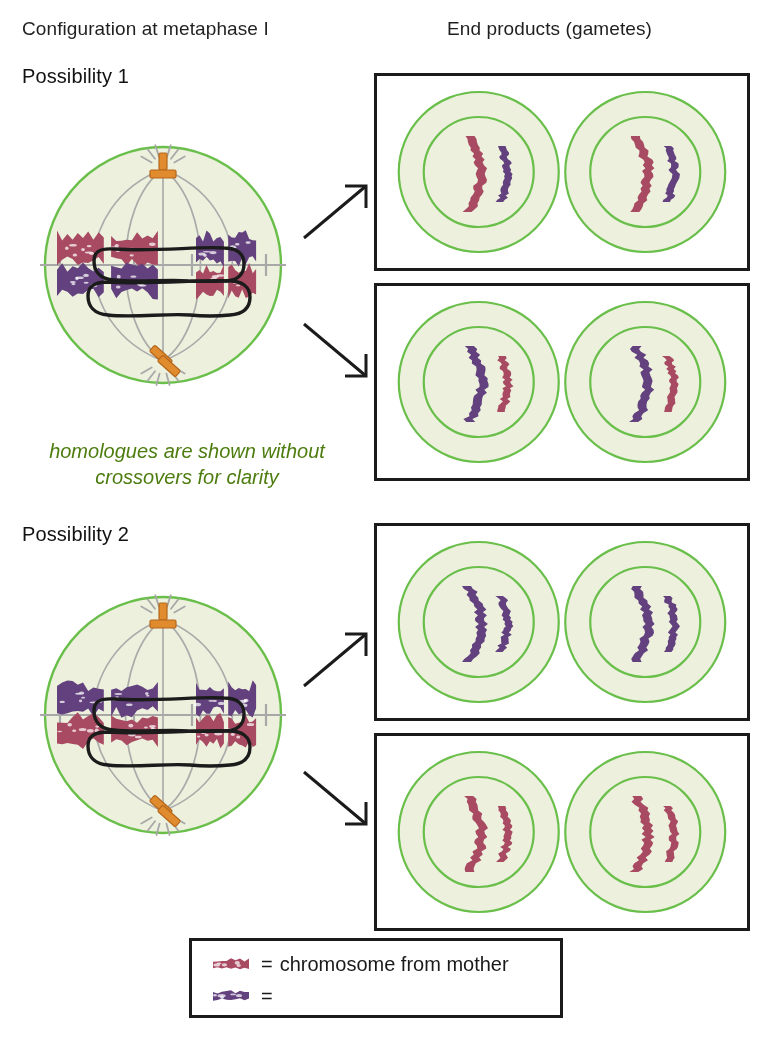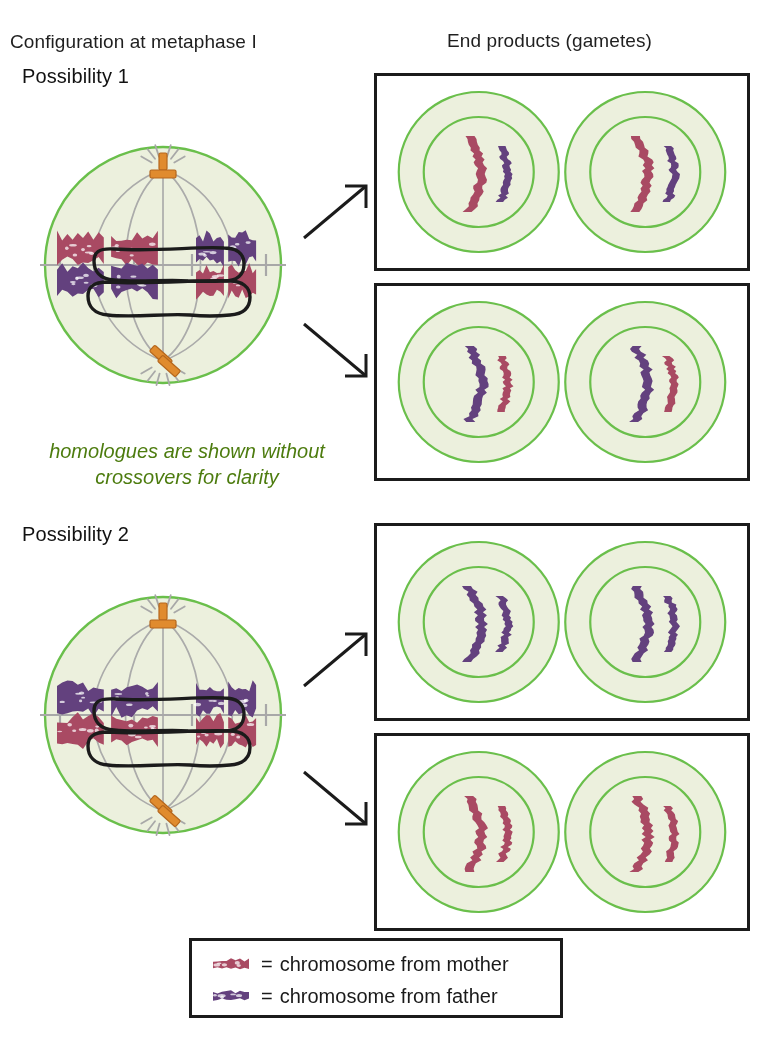--- a/index.html
+++ b/index.html
@@ -15,22 +15,22 @@
   .abs{position:absolute;}
 
   
   .col-head{
     font-size:19px;
     font-weight:400;
     color:#1f1f1f;
     white-space:nowrap;
     letter-spacing:.1px;
   }
-  #head-left{left:10px;top:18px;margin-top:13px;}
-  #head-right{left:447px;top:30px;}
+  #head-left{left:22px;top:18px;}
+  #head-right{left:447px;top:18px;}
 
   
   .poss-title{
     font-size:20px;
     font-weight:normal;
     color:#111;
     white-space:nowrap;
     letter-spacing:.1px;
   }
   #poss1-title{left:22px;top:65px;}
@@ -408,15 +408,14 @@
           <g>
             <path d="M3.0,6.9 L7.5,8.5 L12.0,6.8 L16.5,6.0 L21.0,5.3 L25.5,8.2 L30.0,5.8 L34.5,7.1 L39.0,7.1 L39.0,13.5 L34.5,15.3 L30.0,13.2 L25.5,14.3 L21.0,15.0 L16.5,14.7 L12.0,13.6 L7.5,14.9 L3.0,15.7 Z" fill="#63417e"></path>
             <ellipse cx="4.9" cy="10.2" rx="1.9" ry="1.3" fill="#ffffff" opacity="0.72"></ellipse>
             <ellipse cx="11.6" cy="10.7" rx="4.1" ry="1.7" fill="#ffffff" opacity="0.72"></ellipse>
             <ellipse cx="23.1" cy="9.4" rx="2.9" ry="0.9" fill="#ffffff" opacity="0.72"></ellipse>
             <ellipse cx="29.0" cy="10.4" rx="3.1" ry="1.5" fill="#ffffff" opacity="0.72"></ellipse>
             <ellipse cx="12.1" cy="12.2" rx="1.8" ry="1.8" fill="#ffffff" opacity="0.72"></ellipse>
           </g>
         </svg></span>
     <span class="legend-eq">=</span>
-    <span class="legend-text">chromosome from father</span>
   </div>
 </div>
 
 </body></html>

